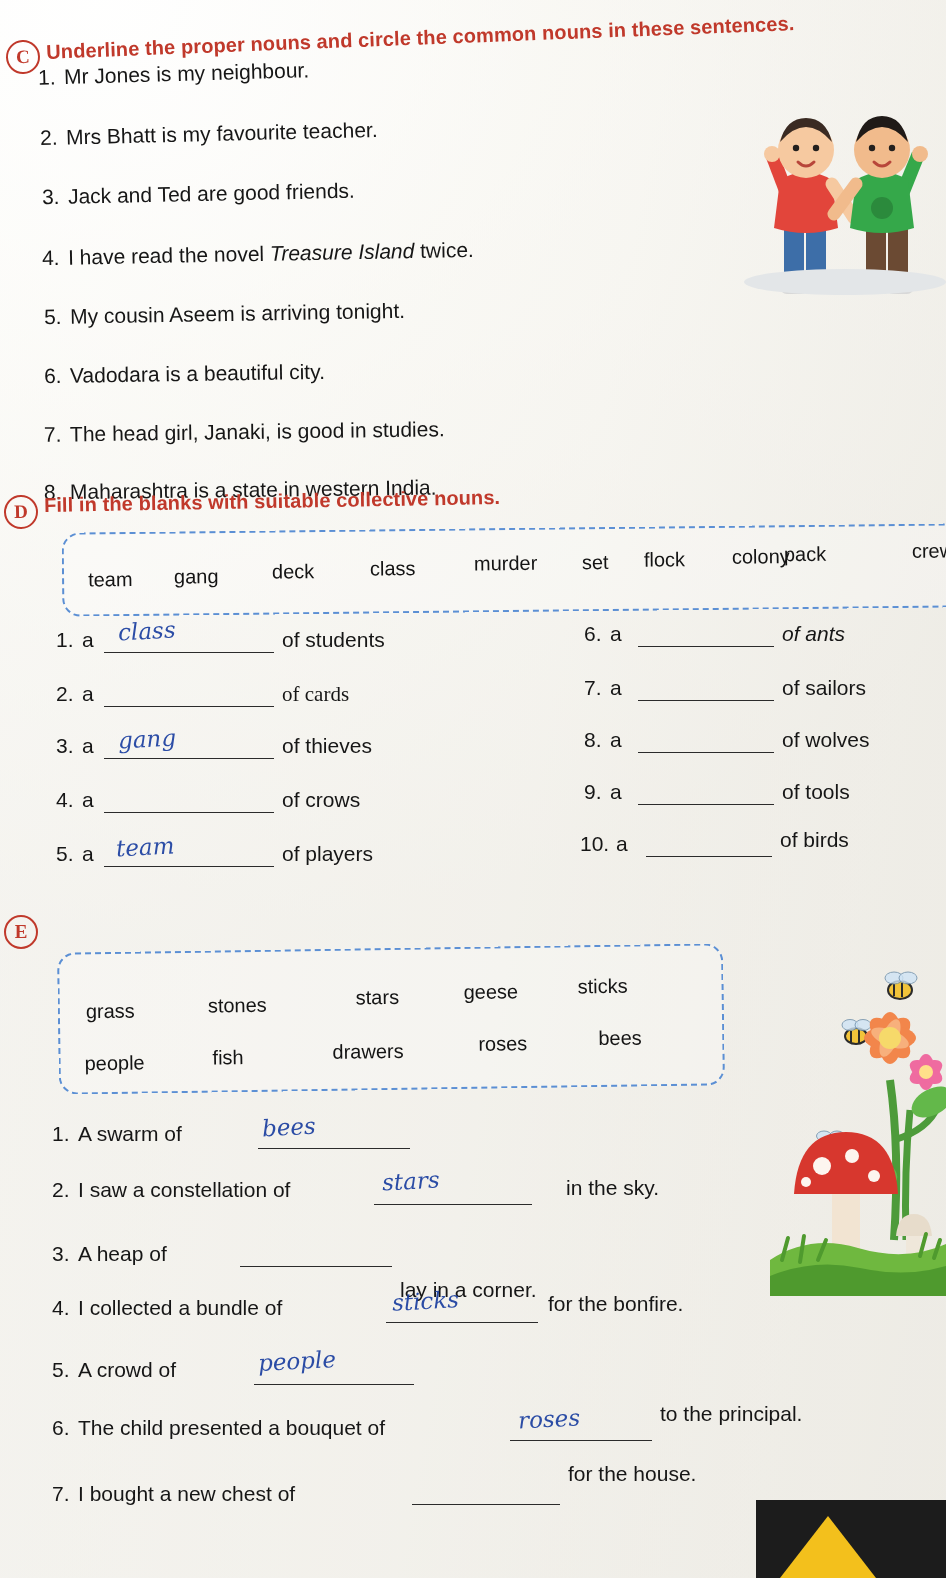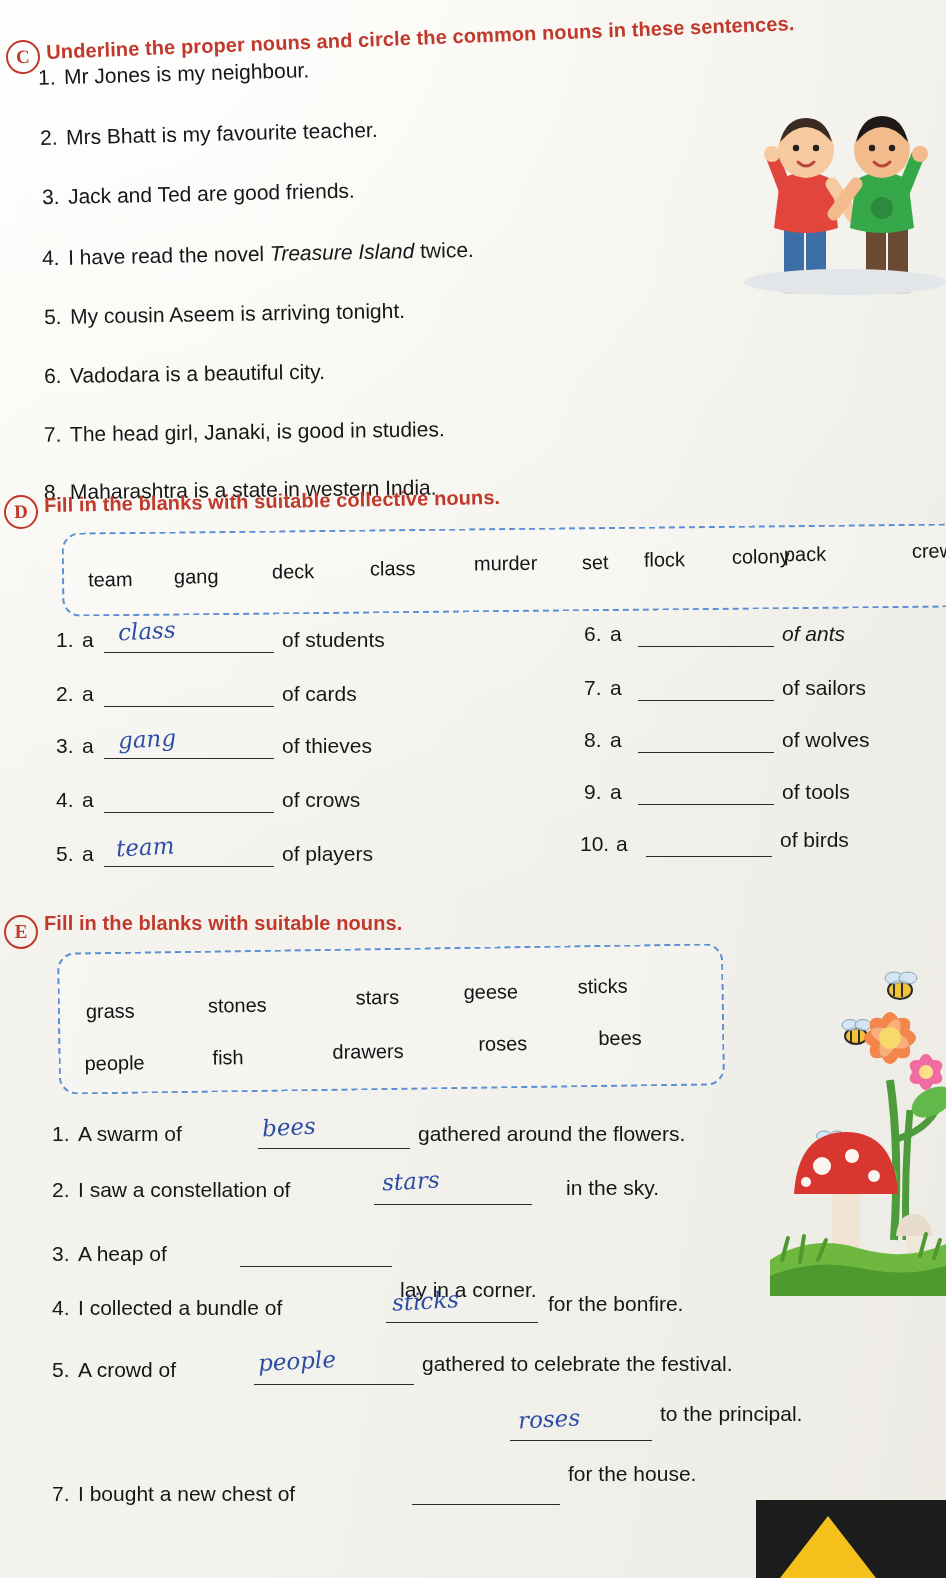--- a/index.html
+++ b/index.html
@@ -230,21 +230,21 @@
   </div>
   <div class="blank" style="left:104px; top:652px; width:170px;"></div>
   <div class="ans" style="left:118px; top:618px;">class</div>
   <div class="q" style="left:282px; top:628px;">of students</div>
 
   <div class="q" style="left:56px; top:682px;">
     <span class="num">2.</span><span>a</span>
   </div>
   <div class="blank" style="left:104px; top:706px; width:170px;"></div>
   <div class="ans" style="left:118px; top:672px;"></div>
-  <div class="q" style="left:282px; top:682px;">of cards</div>
+  <div class="q" style="left:282px; top:682px;font-family:Liberation Serif, serif;">of cards</div>
 
   <div class="q" style="left:56px; top:734px;">
     <span class="num">3.</span><span>a</span>
   </div>
   <div class="blank" style="left:104px; top:758px; width:170px;"></div>
   <div class="ans" style="left:118px; top:726px;">gang</div>
   <div class="q" style="left:282px; top:734px;">of thieves</div>
 
   <div class="q" style="left:56px; top:788px;">
     <span class="num">4.</span><span>a</span>
@@ -284,42 +284,40 @@
   <div class="blank" style="left:638px; top:804px; width:136px;"></div>
   <div class="q" style="left:782px; top:780px;">of tools</div>
 
   <div class="q" style="left:580px; top:832px;">
     <span class="num" style="min-width:36px;">10.</span><span>a</span>
   </div>
   <div class="blank" style="left:646px; top:856px; width:126px;"></div>
   <div class="q" style="left:780px; top:828px;">of birds</div>
 
   <div class="sec-letter" style="left:4px; top:915px;">E</div>
-  <div class="sec-head" style="left:44px; top:912px;">Fill in the blanks with suitable nouns.</div>
 
   <div class="wordbank" style="left:58px; top:948px; width:662px; height:138px; transform:rotate(-0.8deg);">
     <div class="wb-word" style="left:26px; top:46px;">grass</div>
     <div class="wb-word" style="left:148px; top:42px;">stones</div>
     <div class="wb-word" style="left:296px; top:36px;">stars</div>
     <div class="wb-word" style="left:404px; top:32px;">geese</div>
     <div class="wb-word" style="left:518px; top:28px;">sticks</div>
 
     <div class="wb-word" style="left:24px; top:98px;">people</div>
     <div class="wb-word" style="left:152px; top:94px;">fish</div>
     <div class="wb-word" style="left:272px; top:90px;">drawers</div>
     <div class="wb-word" style="left:418px; top:84px;">roses</div>
     <div class="wb-word" style="left:538px; top:80px;">bees</div>
   </div>
 
   <div class="q" style="left:52px; top:1122px;">
     <span class="num">1.</span><span>A swarm of</span>
   </div>
   <div class="blank" style="left:258px; top:1148px; width:152px;"></div>
   <div class="ans" style="left:262px; top:1114px;">bees</div>
-  <div class="q" style="left:418px; top:1122px;">gathered around the flowers.</div>
 
   <div class="q" style="left:52px; top:1178px;">
     <span class="num">2.</span><span>I saw a constellation of</span>
   </div>
   <div class="blank" style="left:374px; top:1204px; width:158px;"></div>
   <div class="ans" style="left:382px; top:1168px;">stars</div>
   <div class="q" style="left:542px; top:1176px;margin-left:24px;">in the sky.</div>
 
   <div class="q" style="left:52px; top:1242px;">
     <span class="num">3.</span><span>A heap of</span>
@@ -333,22 +331,24 @@
   </div>
   <div class="blank" style="left:386px; top:1322px; width:152px;"></div>
   <div class="ans" style="left:392px; top:1288px;">sticks</div>
   <div class="q" style="left:548px; top:1292px;">for the bonfire.</div>
 
   <div class="q" style="left:52px; top:1358px;">
     <span class="num">5.</span><span>A crowd of</span>
   </div>
   <div class="blank" style="left:254px; top:1384px; width:160px;"></div>
   <div class="ans" style="left:258px; top:1348px;">people</div>
-  <div class="q" style="left:422px; top:1352px;">gathered to celebrate the festival.</div>
-
+
+  <div class="q" style="left:52px; top:1416px;">
+    <span class="num">6.</span><span>The child presented a bouquet of</span>
+  </div>
   <div class="blank" style="left:510px; top:1440px; width:142px;"></div>
   <div class="ans" style="left:518px; top:1406px;">roses</div>
   <div class="q" style="left:660px; top:1402px;">to the principal.</div>
 
   <div class="q" style="left:52px; top:1482px;">
     <span class="num">7.</span><span>I bought a new chest of</span>
   </div>
   <div class="blank" style="left:412px; top:1504px; width:148px;"></div>
   <div class="ans" style="left:418px; top:1472px;"></div>
   <div class="q" style="left:568px; top:1462px;">for the house.</div>

